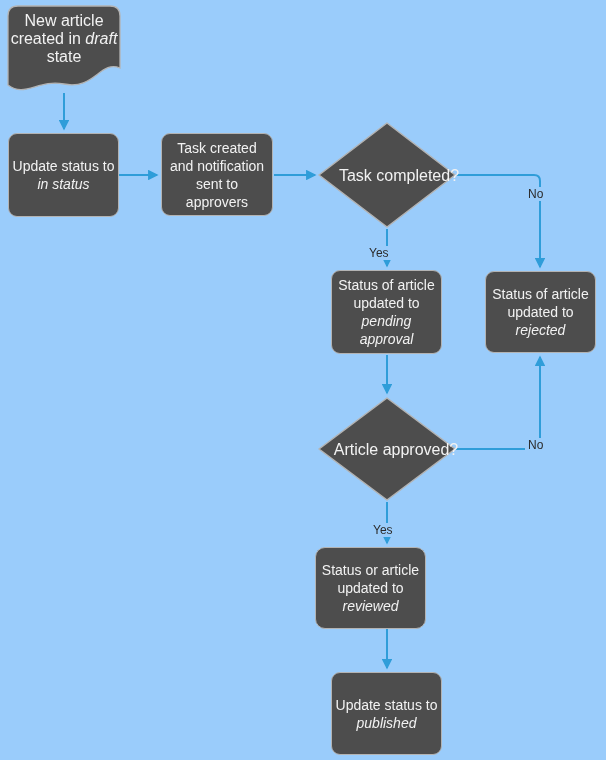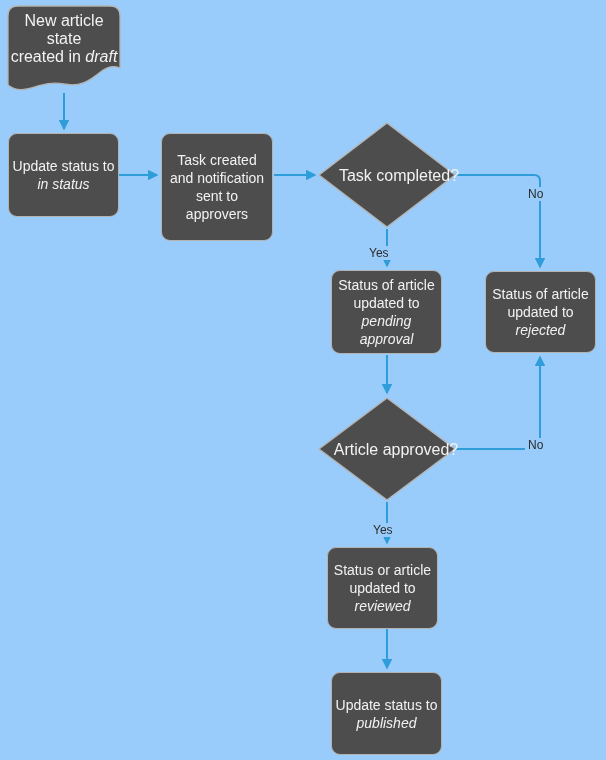--- a/index.html
+++ b/index.html
@@ -72,30 +72,30 @@
       <path d="M387,229 L387,266" marker-end="url(#arw)"></path>
       <path d="M387,355 L387,393" marker-end="url(#arw)"></path>
       <path d="M456,449 L534,449 Q540,449 540,443 L540,357" marker-end="url(#arw)"></path>
       <path d="M387,502 L387,543" marker-end="url(#arw)"></path>
       <path d="M387,629 L387,668" marker-end="url(#arw)"></path>
     </g>
   </svg>
 
   <div class="shape-text" style="left:8px;top:12px;width:112px;">
     <span class="ln">New article</span>
+    <span class="ln"><span>created in </span><em>draft</em></span>
     <span class="ln">state</span>
-    <span class="ln"><span>created in </span><em>draft</em></span>
   </div>
 
   <div class="node" style="left:8px;top:133px;width:111px;height:84px;">
     <span class="ln">Update status to</span>
     <em class="ln">in status</em>
   </div>
 
-  <div class="node" style="left:161px;top:133px;width:112px;height:108px;">
+  <div class="node" style="left:161px;top:133px;width:112px;height:83px;">
     <span class="ln">Task created</span>
     <span class="ln">and notification</span>
     <span class="ln">sent to</span>
     <span class="ln">approvers</span>
   </div>
 
   <div class="shape-text" style="left:322px;top:167px;width:154px;">Task completed?</div>
 
   <div class="shape-text" style="left:322px;top:441px;width:148px;">Article approved?</div>
 
@@ -110,21 +110,21 @@
     <em class="ln">pending</em>
     <em class="ln">approval</em>
   </div>
 
   <div class="node" style="left:485px;top:271px;width:111px;height:82px;">
     <span class="ln">Status of article</span>
     <span class="ln">updated to</span>
     <em class="ln">rejected</em>
   </div>
 
-  <div class="node" style="left:327px;top:547px;width:111px;height:82px;">
+  <div class="node" style="left:315px;top:547px;width:111px;height:82px;border-radius:10px;">
     <span class="ln">Status or article</span>
     <span class="ln">updated to</span>
     <em class="ln">reviewed</em>
   </div>
 
   <div class="node" style="left:331px;top:672px;width:111px;height:83px;">
     <span class="ln">Update status to</span>
     <em class="ln">published</em>
   </div>
 

